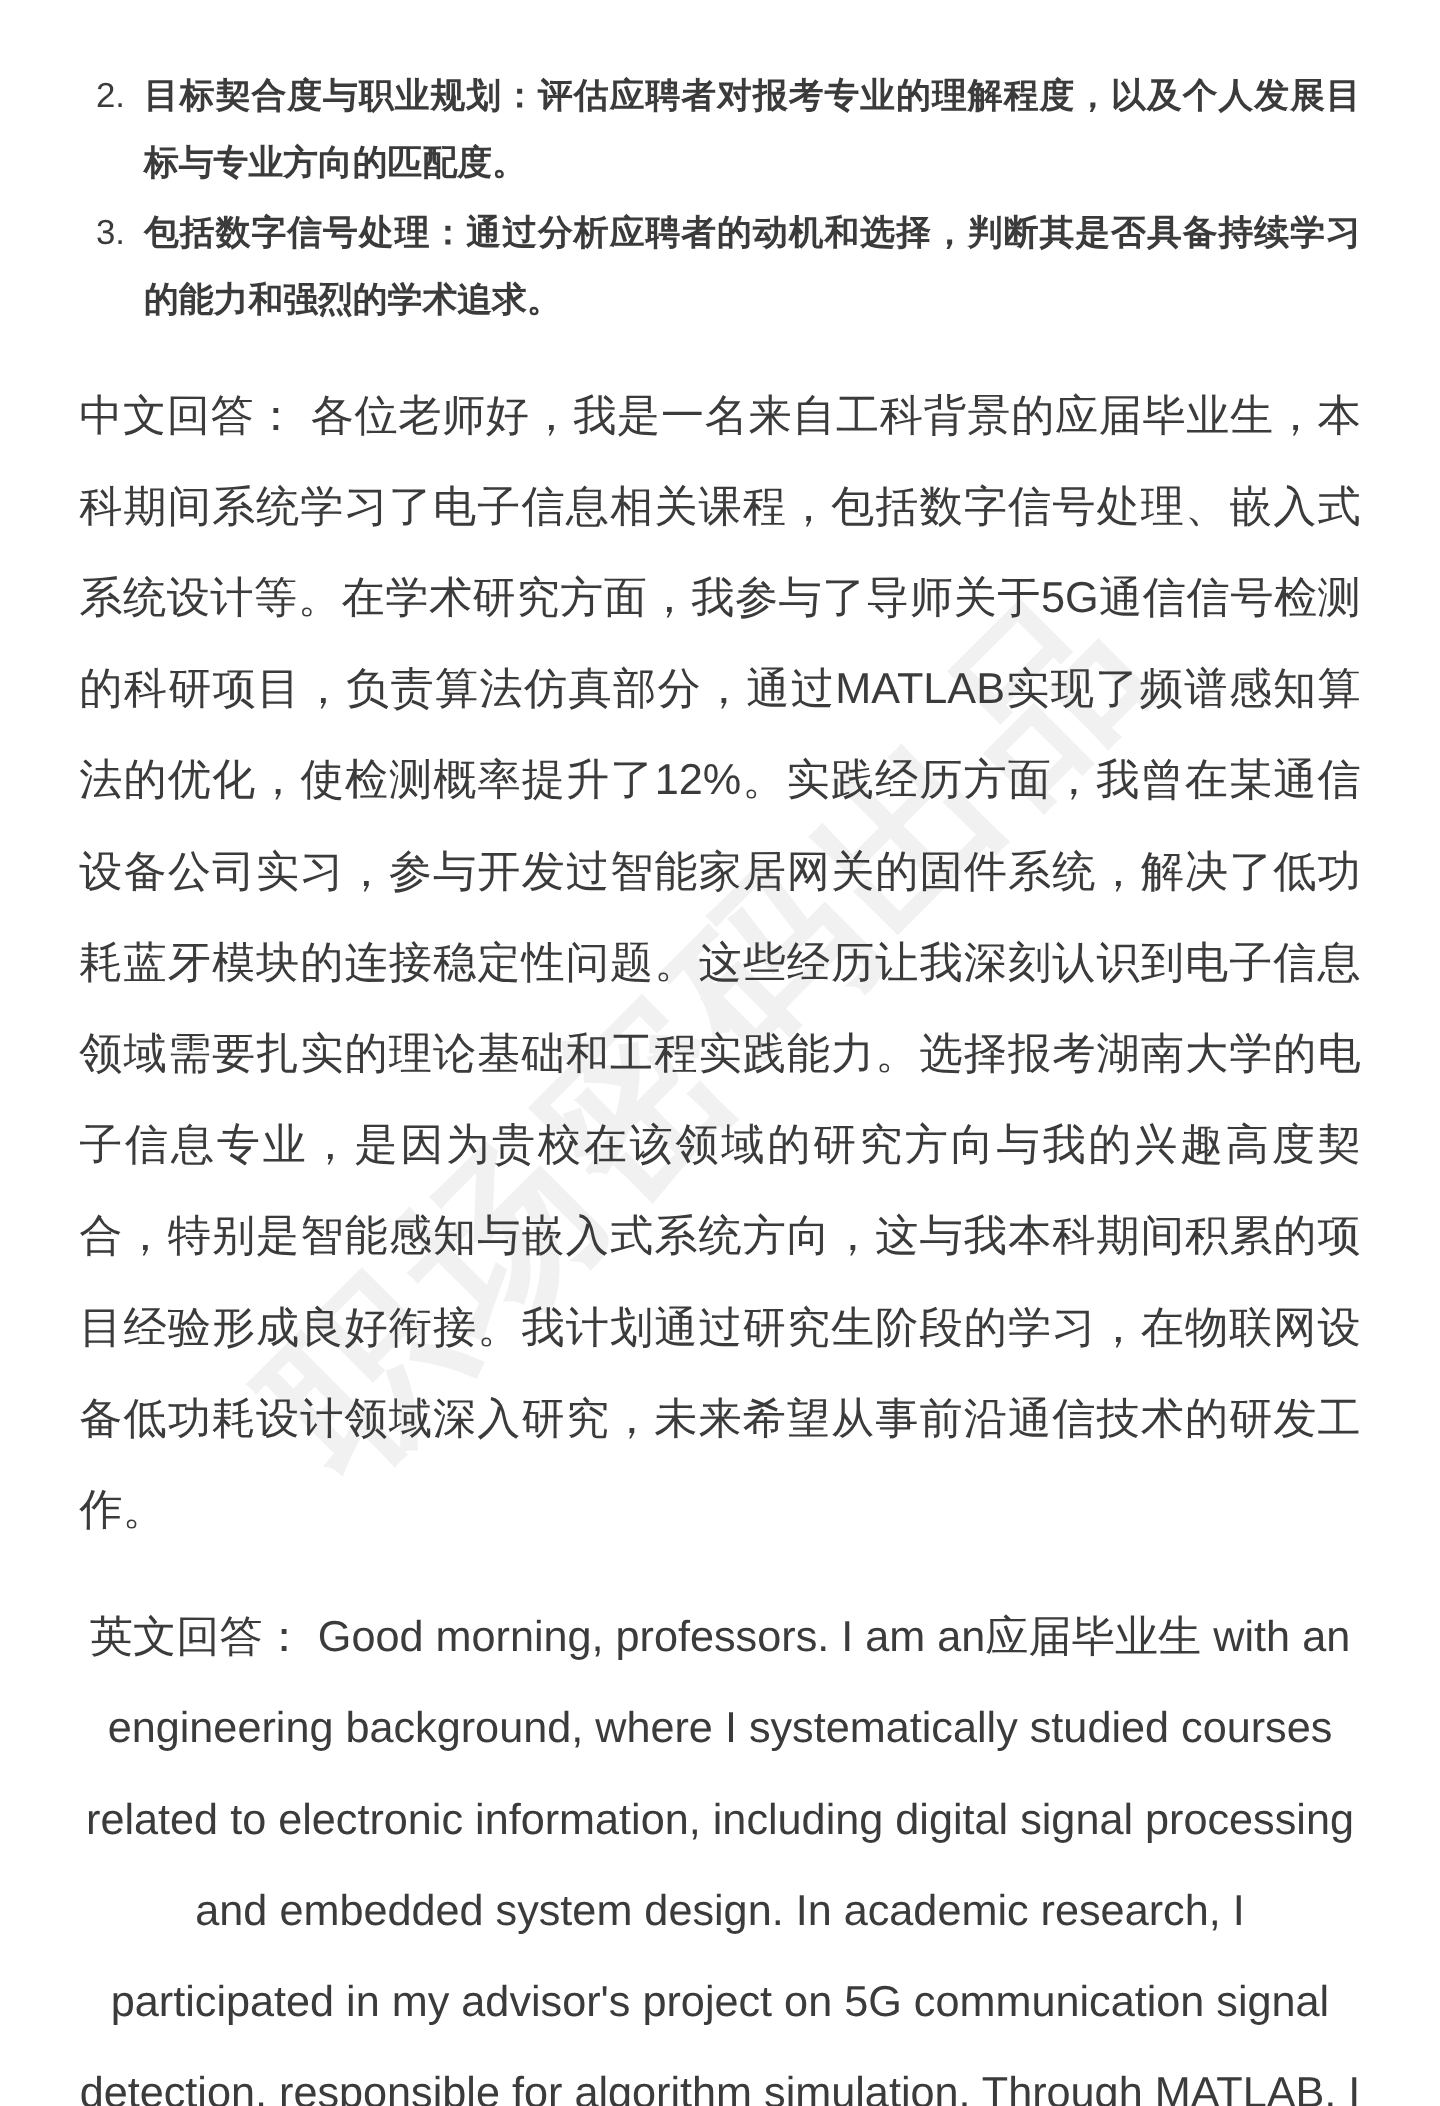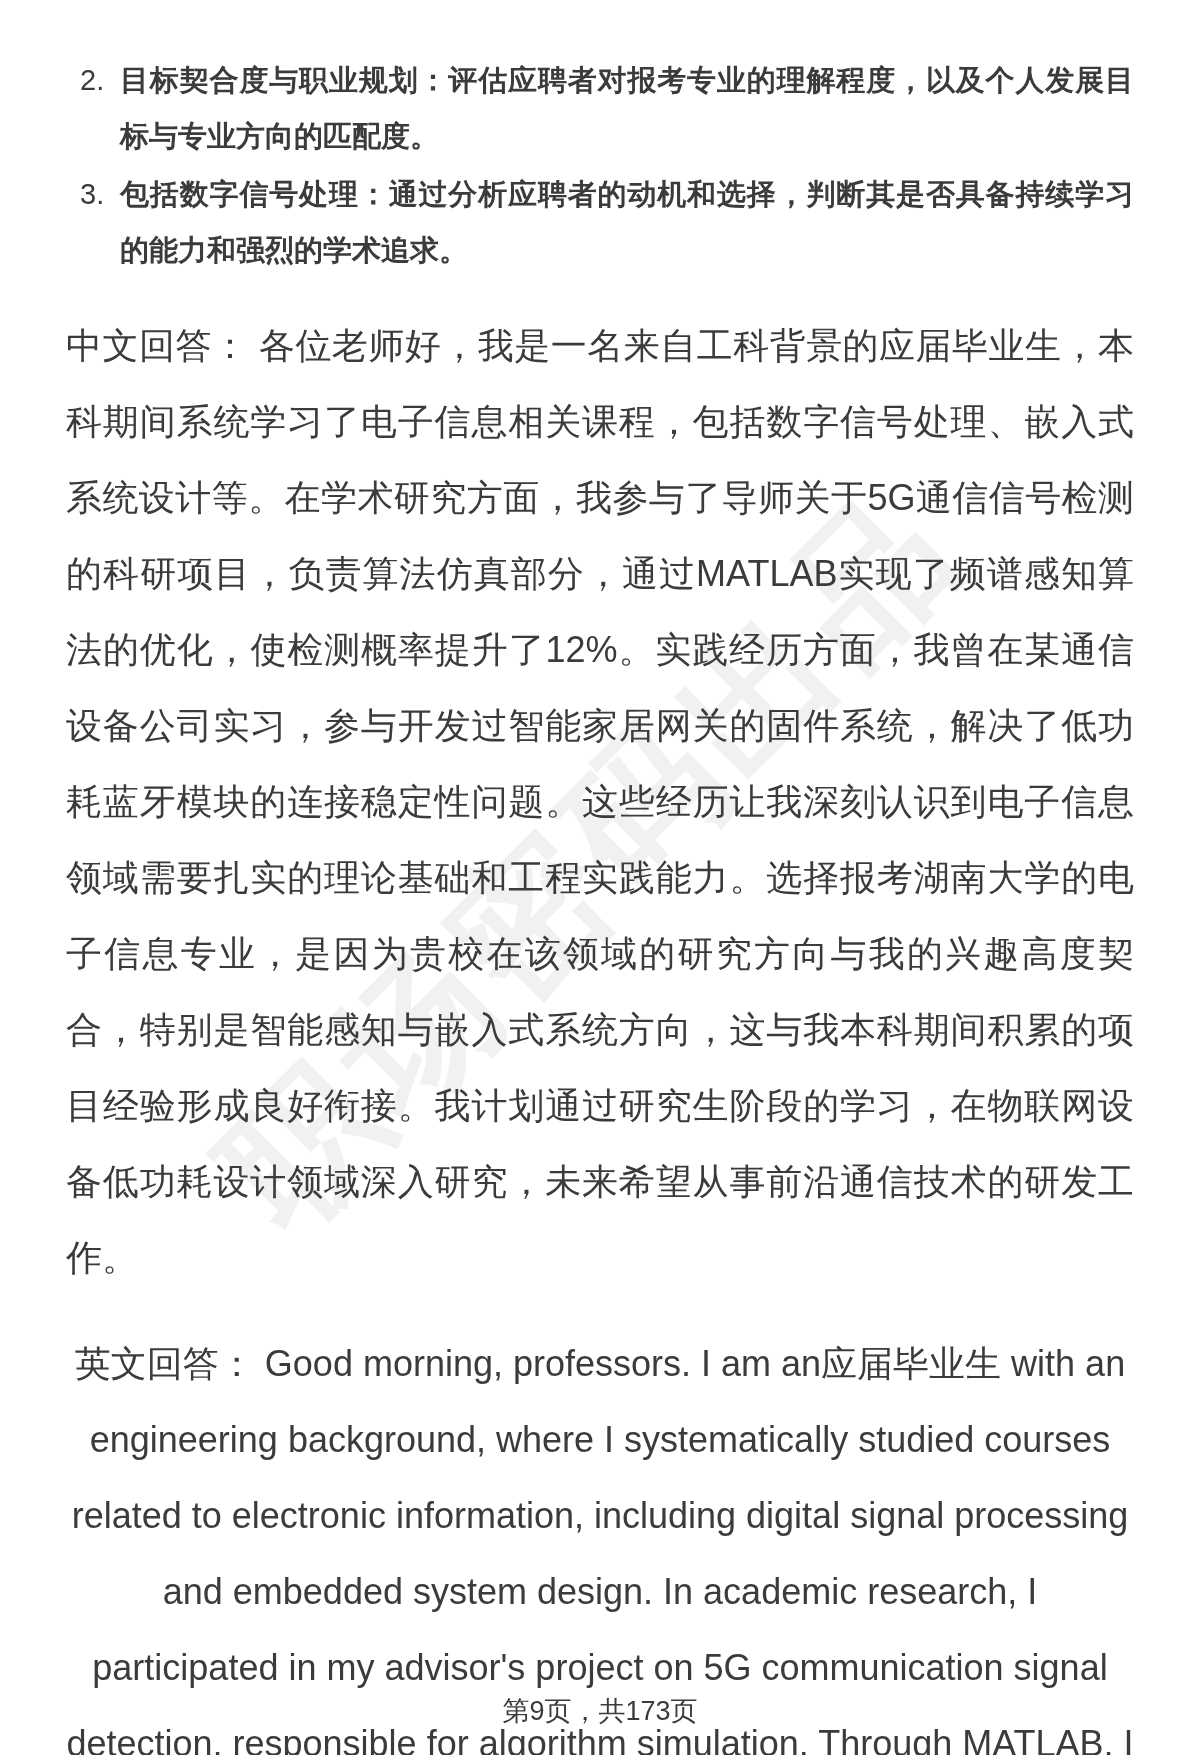--- a/index.html
+++ b/index.html
@@ -105,15 +105,14 @@
       </div>
 
     </div>
 
     <p class="para zh">中文回答： 各位老师好，我是一名来自工科背景的应届毕业生，本科期间系统学习了电子信息相关课程，包括数字信号处理、嵌入式系统设计等。在学术研究方面，我参与了导师关于5G通信信号检测的科研项目，负责算法仿真部分，通过MATLAB实现了频谱感知算法的优化，使检测概率提升了12%。实践经历方面，我曾在某通信设备公司实习，参与开发过智能家居网关的固件系统，解决了低功耗蓝牙模块的连接稳定性问题。这些经历让我深刻认识到电子信息领域需要扎实的理论基础和工程实践能力。选择报考湖南大学的电子信息专业，是因为贵校在该领域的研究方向与我的兴趣高度契合，特别是智能感知与嵌入式系统方向，这与我本科期间积累的项目经验形成良好衔接。我计划通过研究生阶段的学习，在物联网设备低功耗设计领域深入研究，未来希望从事前沿通信技术的研发工作。</p>
 
     <p class="para en">英文回答： Good morning, professors. I am an应届毕业生 with an engineering background, where I systematically studied courses related to electronic information, including digital signal processing and embedded system design. In academic research, I participated in my advisor's project on 5G communication signal detection, responsible for algorithm simulation. Through MATLAB, I optimized the spectrum sensing algorithm, which improved the detection probability by 12%. In terms of practical experience, I interned at a communication equipment company and participated in developing the firmware system for a smart home gateway, solving the connection stability problem of the low-power Bluetooth module. These experiences made me realize that the field of electronic information requires solid theoretical foundations and engineering practice</p>
 
   </div>
 
-  <div class="footer">第9页，共173页</div>
 
 </div>
 
 </body></html>

